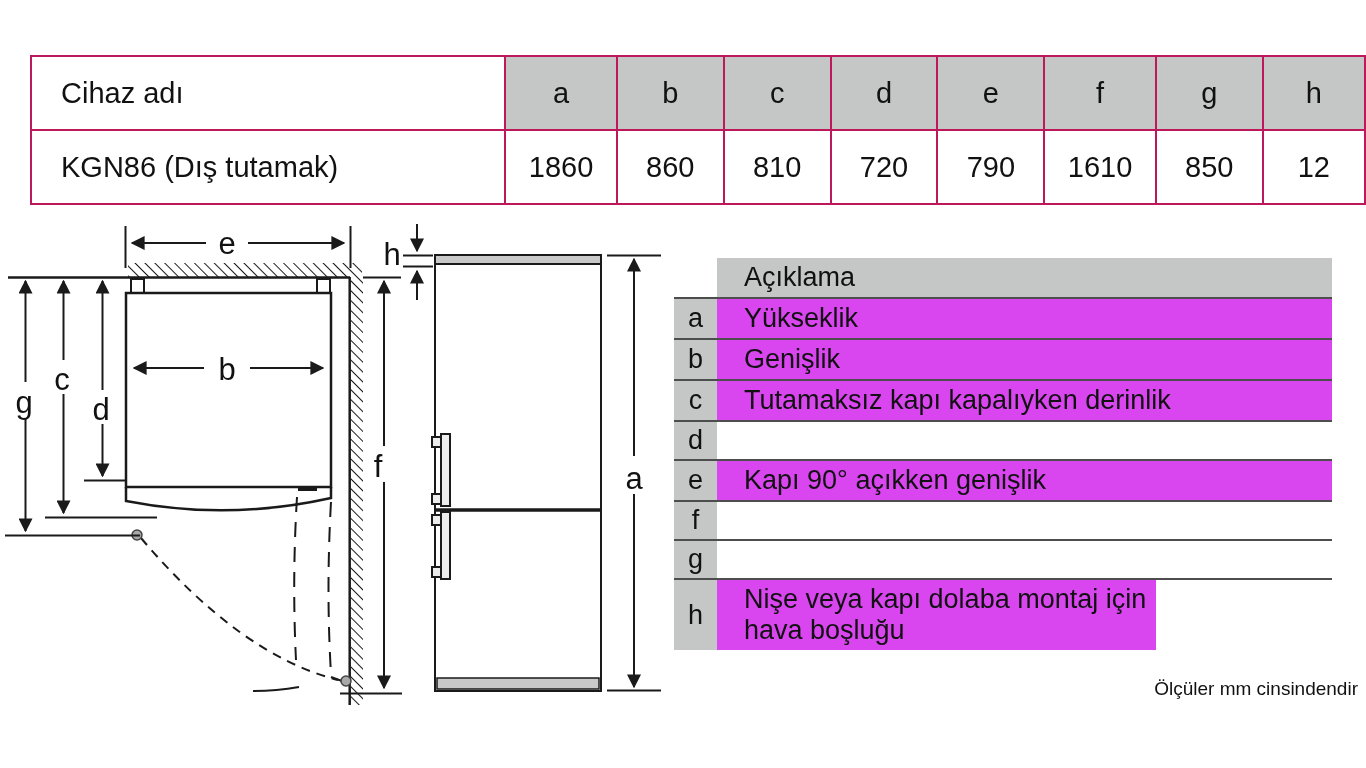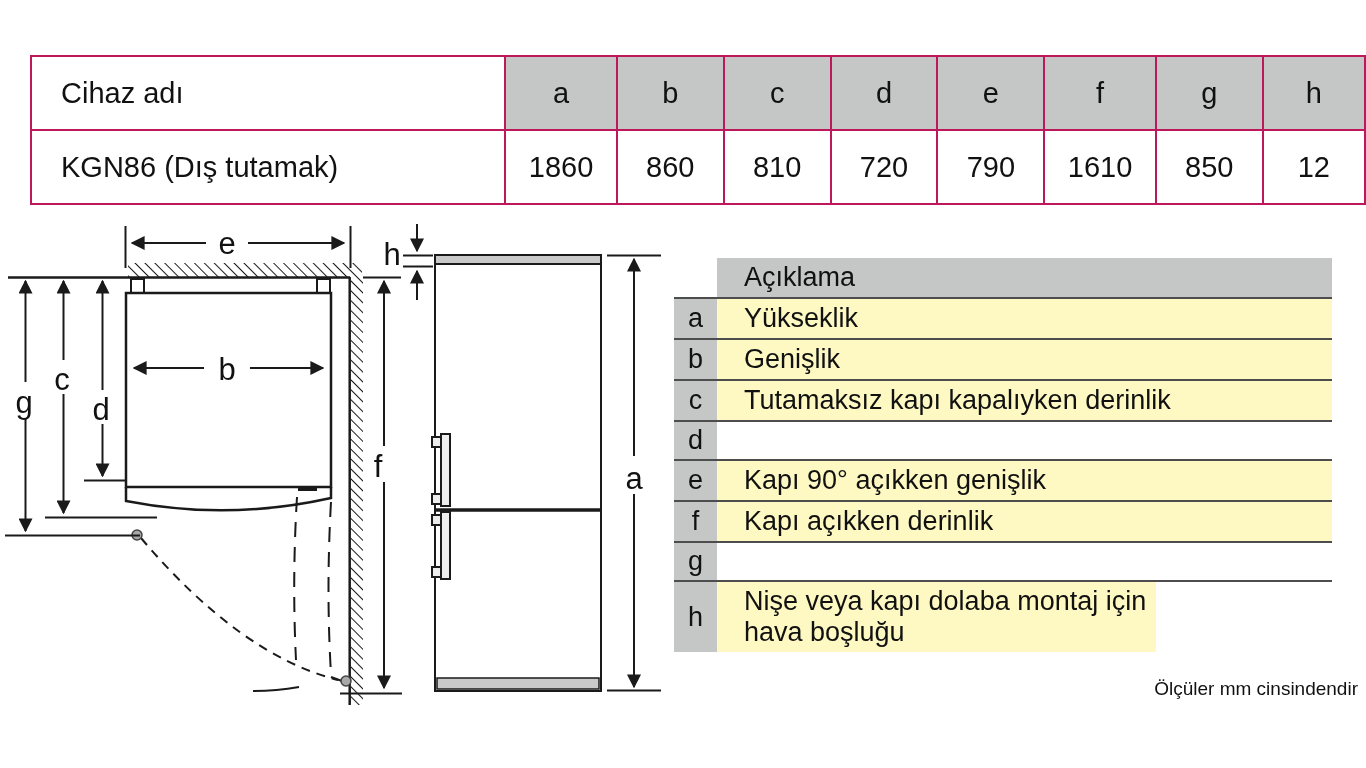--- a/index.html
+++ b/index.html
@@ -18,21 +18,21 @@
   #diagram{position:absolute;left:0;top:215px;}
   #diagram text{font-family:"Liberation Sans", sans-serif;font-size:31px;fill:#111;}
 
   
   .legend{position:absolute;left:674px;top:258px;width:658px;}
   .legend-row{display:flex;align-items:stretch;}
   .legend-row + .legend-row{border-top:2px solid #4d4d4d;}
   .legend-key{flex:0 0 43px;background:#c5c6c6;display:flex;align-items:center;
         justify-content:center;font-size:27px;}
   .legend-key.blank{background:transparent;}
-  .legend-desc{flex:1;background:#fef9c3;display:flex;align-items:center;
+  .legend-desc{flex:1;background:#d946ef;display:flex;align-items:center;
         padding:4px 0 4px 27px;font-size:27px;line-height:31px;min-height:31px;}
   .legend-row.hdr .legend-desc{background:#c5c6c6;min-height:30px;}
   .legend-row{min-height:37px;}
   .legend-desc.wrap{max-width:412px;}
 
   
   .note{position:absolute;right:8px;top:678px;font-size:19px;}
 </style>
 </head>
 <body>
@@ -179,21 +179,20 @@
     </div>
     <div class="legend-row">
       <div class="legend-key">d</div>
     </div>
     <div class="legend-row">
       <div class="legend-key">e</div>
       <div class="legend-desc">Kapı 90° açıkken genişlik</div>
     </div>
     <div class="legend-row">
       <div class="legend-key">f</div>
-      <div class="legend-desc">Kapı açıkken derinlik</div>
     </div>
     <div class="legend-row">
       <div class="legend-key">g</div>
     </div>
     <div class="legend-row">
       <div class="legend-key">h</div>
       <div class="legend-desc wrap">Nişe veya kapı dolaba montaj için hava boşluğu</div>
     </div>
   </div>
 

